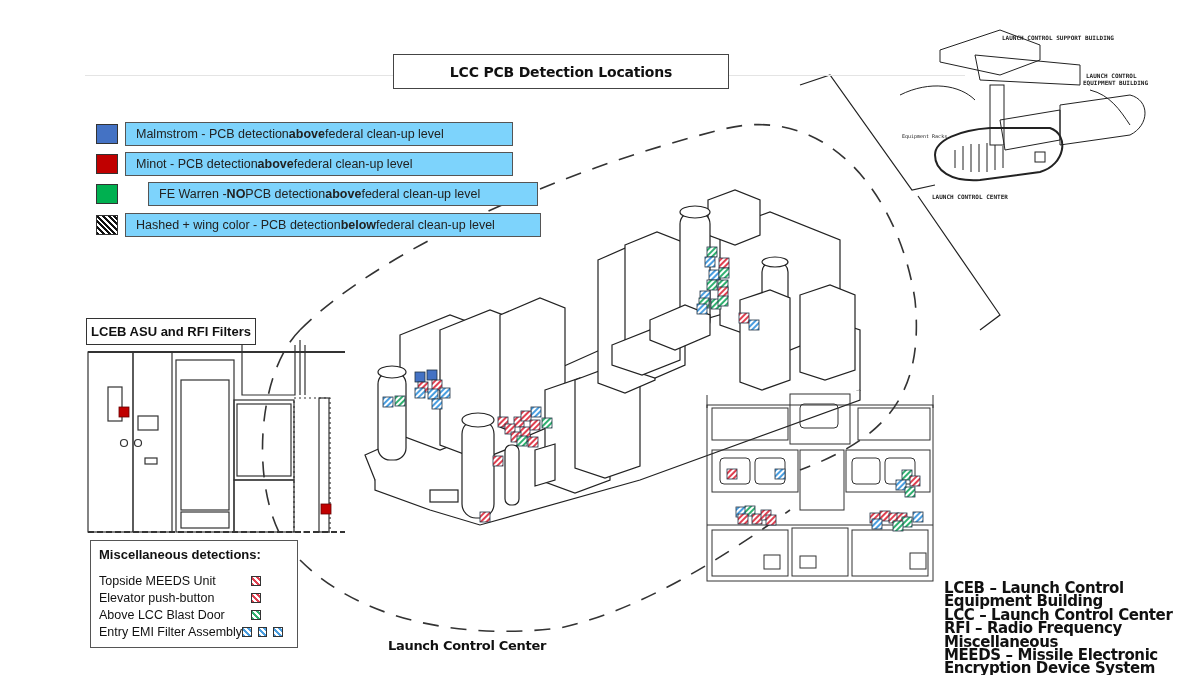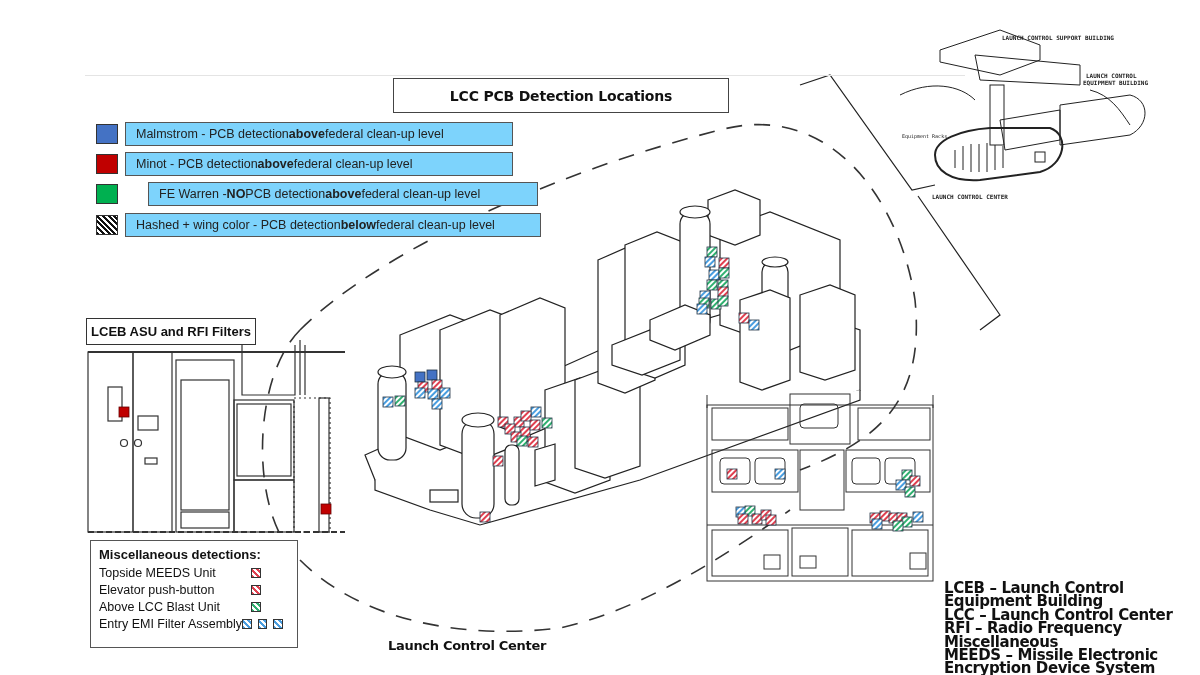--- a/index.html
+++ b/index.html
@@ -1,27 +1,27 @@
 <!DOCTYPE html>
 <html><head>
 <meta charset="utf-8">
 <style>
   html, body { margin: 0; padding: 0; background: #ffffff; }
   body { width: 1200px; height: 675px; position: relative; overflow: hidden; font-family: "Liberation Sans", sans-serif; color: #111; }
   .abs { position: absolute; }
-  .title-box { left: 393px; top: 54px; width: 334px; height: 33px; border: 1px solid #444; background: #fff; display: flex; align-items: center; justify-content: center; font-family: "DejaVu Sans", sans-serif; font-weight: bold; font-size: 14px; letter-spacing: -0.2px; margin-top: 24px; }
+  .title-box { left: 393px; top: 54px; width: 334px; height: 33px; border: 1px solid #444; background: #fff; display: flex; align-items: center; justify-content: center; font-family: "DejaVu Sans", sans-serif; font-weight: bold; font-size: 14px; letter-spacing: -0.2px; }
   .hrule { left: 85px; top: 75px; width: 880px; height: 1px; background: #e4e4e4; }
   .legend-row { position: absolute; left: 96px; display: flex; align-items: center; }
   .swatch { width: 22px; height: 20px; border: 1px solid #333; box-sizing: border-box; margin-right: 7px; }
   .legend-box { border: 1px solid #555; background: #7dd3fc; height: 24px; box-sizing: border-box; display: flex; align-items: center; padding: 0 10px; font-size: 12.5px; color: #222; white-space: nowrap; }
   .legend-box b { font-weight: bold; }
   .hatch { background: repeating-linear-gradient(45deg, #111 0 2px, #fff 2px 4px); }
   .lceb-label { left: 86px; top: 318px; width: 168px; height: 25px; border: 1px solid #333; background: #fff; display: flex; align-items: center; justify-content: center; font-weight: bold; font-size: 13px; }
   .misc-box { left: 90px; top: 540px; width: 208px; height: 108px; border: 1px solid #555; background: #fff; box-sizing: border-box; padding: 6px 8px; font-size: 12.5px; }
-  .misc-title { font-weight: bold; font-size: 13px; margin-bottom: 2px; }
+  .misc-title { font-weight: bold; font-size: 13px; margin-bottom: 10px; }
   .misc-item { display: flex; align-items: center; height: 17px; white-space: nowrap; }
   .misc-item .lbl { width: 152px; }
   .mini { width: 10px; height: 10px; border: 1px solid #333; margin-right: 6px; box-sizing: border-box; }
   .lcc-caption { left: 388px; top: 638px; font-family: "DejaVu Sans", sans-serif; font-weight: bold; font-size: 13px; letter-spacing: -0.3px; }
   .abbr { left: 944px; top: 582px; font-family: "DejaVu Sans", sans-serif; font-size: 15px; font-weight: bold; line-height: 13.4px; letter-spacing: -0.4px; color: #111; }
   .inset-label { font-family: "DejaVu Sans Mono", monospace; font-size: 6px; font-weight: bold; color: #222; position: absolute; white-space: nowrap; }
   svg { position: absolute; left: 0; top: 0; }
 </style>
 </head>
 <body>
@@ -253,21 +253,21 @@
   <div id="misc-items">
       <div class="misc-item">
         <span class="lbl">Topside MEEDS Unit</span>
         <span class="mini" style="background: repeating-linear-gradient(45deg, rgb(224, 64, 80) 0px, rgb(224, 64, 80) 2px, rgb(255, 255, 255) 2px, rgb(255, 255, 255) 4px);"></span>
       </div>
       <div class="misc-item">
         <span class="lbl">Elevator push-button</span>
         <span class="mini" style="background: repeating-linear-gradient(45deg, rgb(224, 64, 80) 0px, rgb(224, 64, 80) 2px, rgb(255, 255, 255) 2px, rgb(255, 255, 255) 4px);"></span>
       </div>
       <div class="misc-item">
-        <span class="lbl">Above LCC Blast Unit</span>
+        <span class="lbl">Above LCC Blast Door</span>
         <span class="mini" style="background: repeating-linear-gradient(45deg, rgb(48, 176, 112) 0px, rgb(48, 176, 112) 2px, rgb(255, 255, 255) 2px, rgb(255, 255, 255) 4px);"></span>
       </div>
       <div class="misc-item">
         <span class="lbl">Entry EMI Filter Assembly</span>
         <span class="mini" style="background: repeating-linear-gradient(45deg, rgb(74, 158, 224) 0px, rgb(74, 158, 224) 2px, rgb(255, 255, 255) 2px, rgb(255, 255, 255) 4px);"></span>
         <span class="mini" style="background: repeating-linear-gradient(45deg, rgb(74, 158, 224) 0px, rgb(74, 158, 224) 2px, rgb(255, 255, 255) 2px, rgb(255, 255, 255) 4px);"></span>
         <span class="mini" style="background: repeating-linear-gradient(45deg, rgb(74, 158, 224) 0px, rgb(74, 158, 224) 2px, rgb(255, 255, 255) 2px, rgb(255, 255, 255) 4px);"></span>
       </div>
     </div>
 </div>

